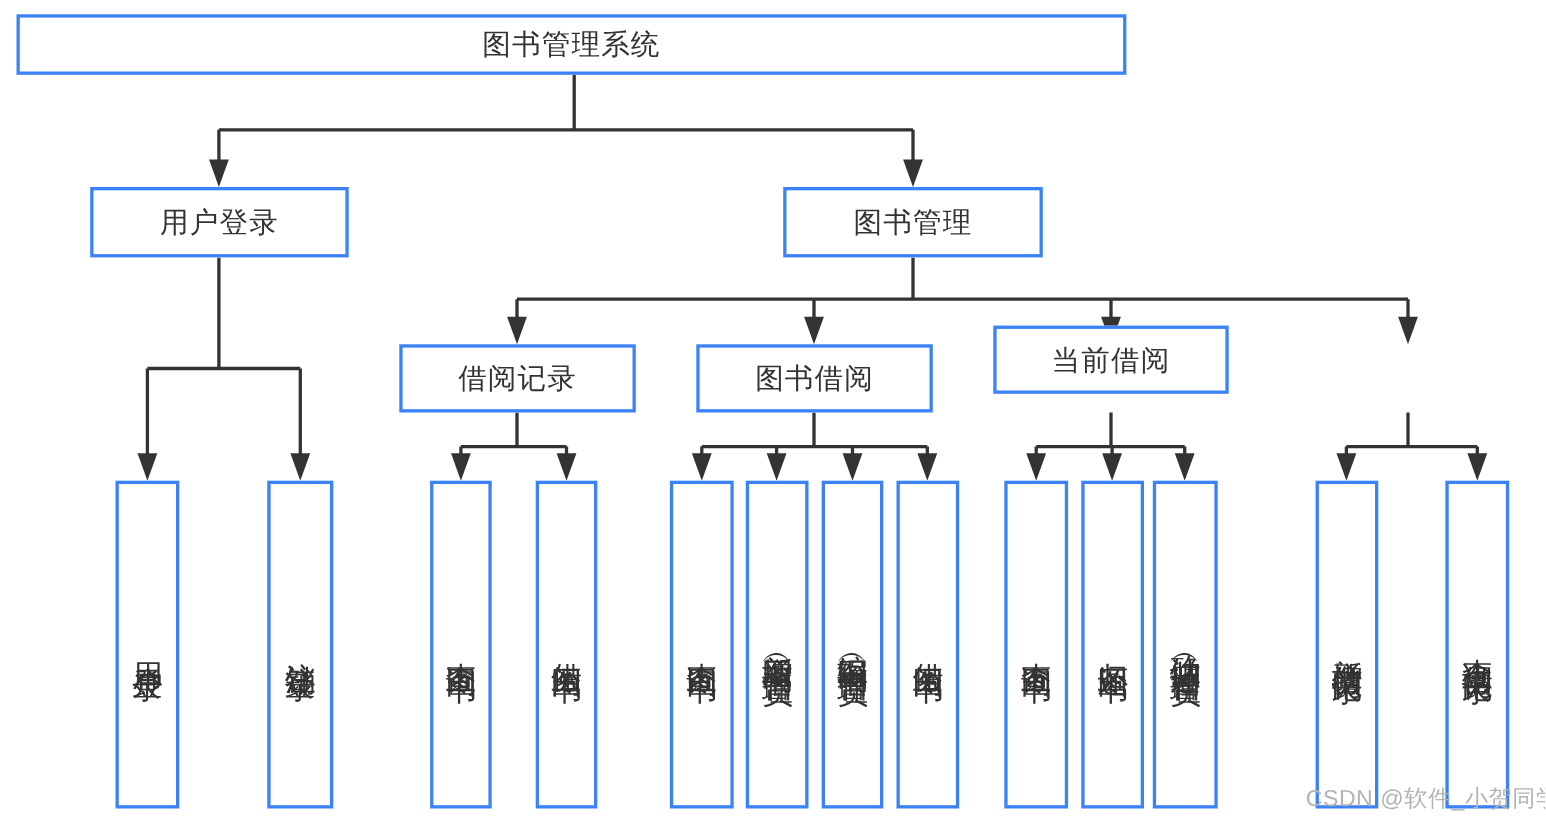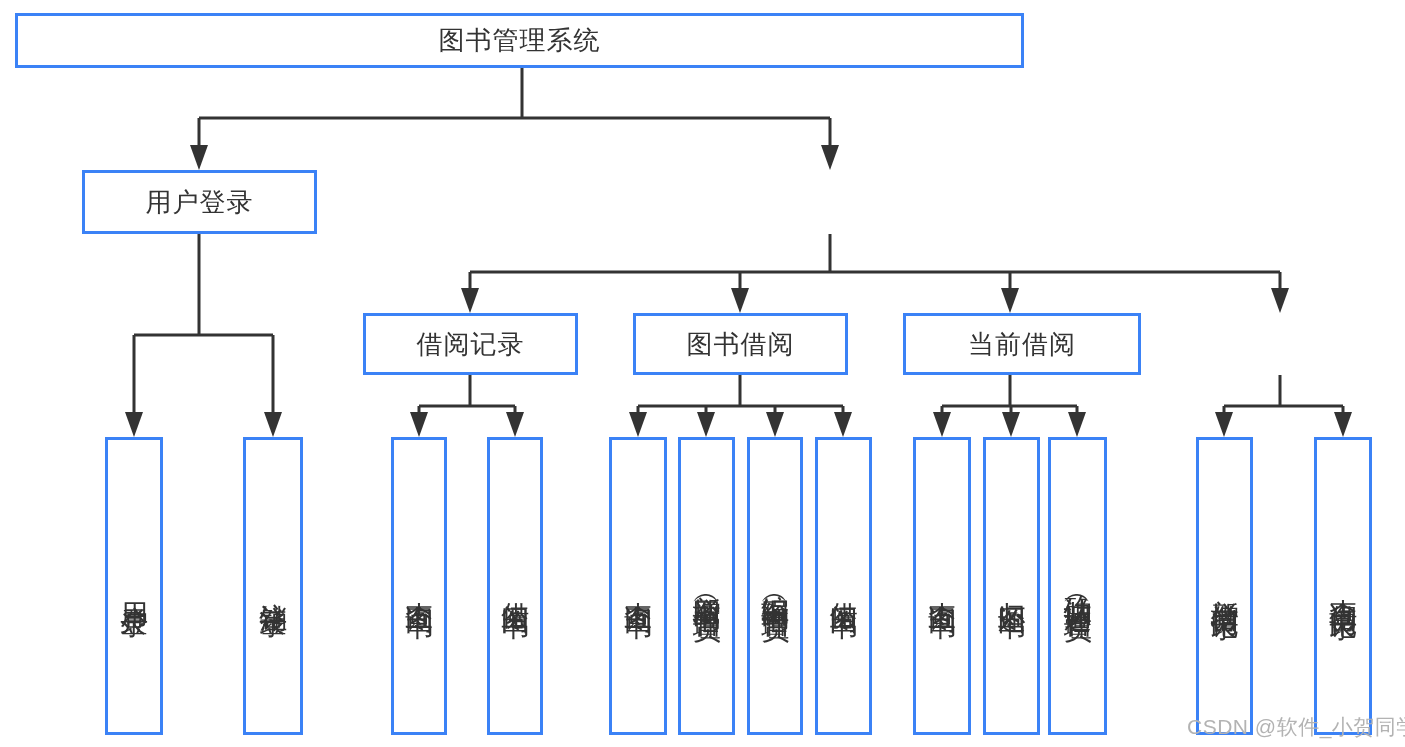--- a/index.html
+++ b/index.html
@@ -86,28 +86,31 @@
     </g>
   </svg>
 
   <div class="box h-box" style="left:15px;top:13px;width:1009px;height:55px">
     <span>图书管理系统</span>
   </div>
 
   <div class="box h-box" style="left:82px;top:170px;width:235px;height:64px">
     <span>用户登录</span>
   </div>
+  <div class="box h-box" style="left:712px;top:170px;width:236px;height:64px">
+    <span>图书管理</span>
+  </div>
 
   <div class="box h-box" style="left:363px;top:313px;width:215px;height:62px">
     <span>借阅记录</span>
   </div>
   <div class="box h-box" style="left:633px;top:313px;width:215px;height:62px">
     <span>图书借阅</span>
   </div>
-  <div class="box h-box" style="left:903px;top:313px;width:238px;height:62px">
+  <div class="box h-box" style="left:903px;top:296px;width:214px;height:62px">
     <span>当前借阅</span>
   </div>
 
   <div class="box v-box" style="left:105px;width:58px">
     <span>用户登录</span>
   </div>
   <div class="box v-box" style="left:243px;width:60px">
     <span>注销登录</span>
   </div>
 

